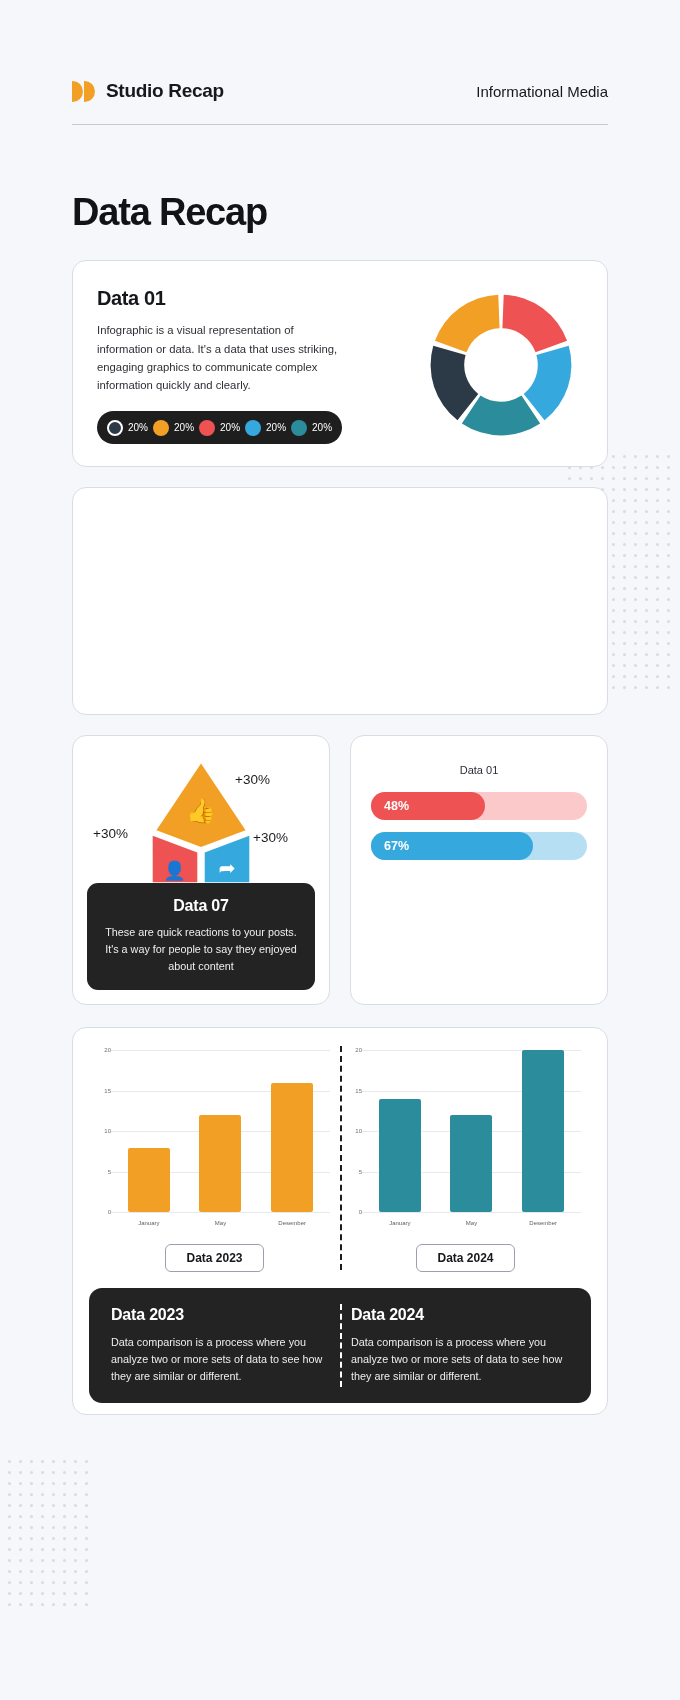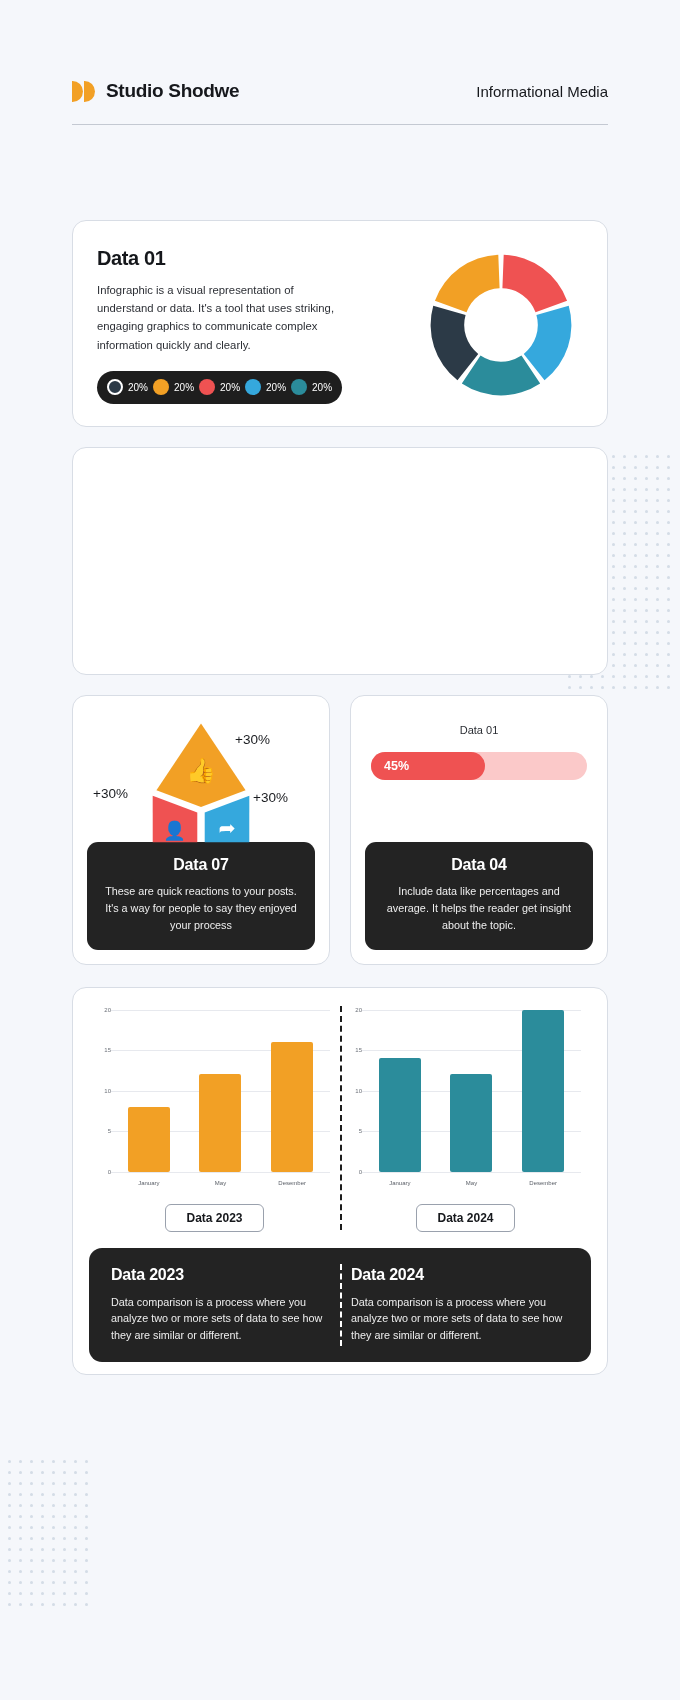--- a/index.html
+++ b/index.html
@@ -445,37 +445,38 @@
     </div>
 
   <div class="wrap">
 
     <div class="topbar">
       <div class="brand">
         <span class="logo">
           <i class="l1"></i>
             <i class="l2"></i>
         </span>
-        <span class="brand-name">Studio Shodwe</span>
+        <span class="brand-name">Studio Recap</span>
       </div>
       <span class="kicker">Informational Media</span>
     </div>
     <div class="rule"></div>
 
     <div style="position:relative">
       <h1 class="title">
         <br>
+        <span>Data Recap</span>
       </h1>
       <span class="arrows">→→</span>
     </div>
 
     <div class="card c1">
       <div class="c1-left">
         <h3>Data 01</h3>
-        <p>Infographic is a visual representation of understand or data. It's a tool that uses striking, engaging graphics to communicate complex information quickly and clearly.</p>
+        <p>Infographic is a visual representation of information or data. It's a data that uses striking, engaging graphics to communicate complex information quickly and clearly.</p>
       </div>
       <div class="legend" id="legend">
           <span class="lg-item">
             <span class="lg-dot ring" style="background:#2c3a47"></span>
             <span class="lg-txt">20%</span>
           </span>
           <span class="lg-item">
             <span class="lg-dot" style="background:#f2a025"></span>
             <span class="lg-txt">20%</span>
           </span>
@@ -525,37 +526,38 @@
               <text x="100" y="68" font-size="26" text-anchor="middle" fill="#fff">👍</text>
               <text x="72" y="130" font-size="20" text-anchor="middle" fill="#fff">👤</text>
               <text x="128" y="128" font-size="22" text-anchor="middle" fill="#fff">➦</text>
             </svg>
             <span class="pct" style="left:148px;top:22px">+30%</span>
             <span class="pct" style="left:6px;top:76px">+30%</span>
             <span class="pct" style="left:166px;top:80px">+30%</span>
           </div>
         <div class="darkbox">
           <h3>Data 07</h3>
-          <p>These are quick reactions to your posts. It's a way for people to say they enjoyed your process</p>
+          <p>These are quick reactions to your posts. It's a way for people to say they enjoyed about content</p>
         </div>
       </div>
 
       <div class="card c4">
         <div class="c4-title">Data 01</div>
         <div class="bars" id="bars">
             <div class="bartrack" style="background:#fbc9c9">
               <div class="barfill" style="width:53%;background:#ef5252">
-                <span>45%</span>
+                <span>48%</span>
               </div>
             </div>
+            <div class="bartrack" style="background:#b6dff3">
+              <div class="barfill" style="width:75%;background:#35a8dd">
+                <span>67%</span>
+              </div>
+            </div>
           </div>
-        <div class="darkbox">
-          <h3>Data 04</h3>
-          <p>Include data like percentages and average. It helps the reader get insight about the topic.</p>
-        </div>
       </div>
     </div>
 
     <div class="card c5">
       <div class="charts">
         <div class="chart" id="chart0">
             <div class="axis-y">
               <span class="ytick" style="top:100%">0</span>
               <span class="ytick" style="top:75%">5</span>
               <span class="ytick" style="top:50%">10</span>

